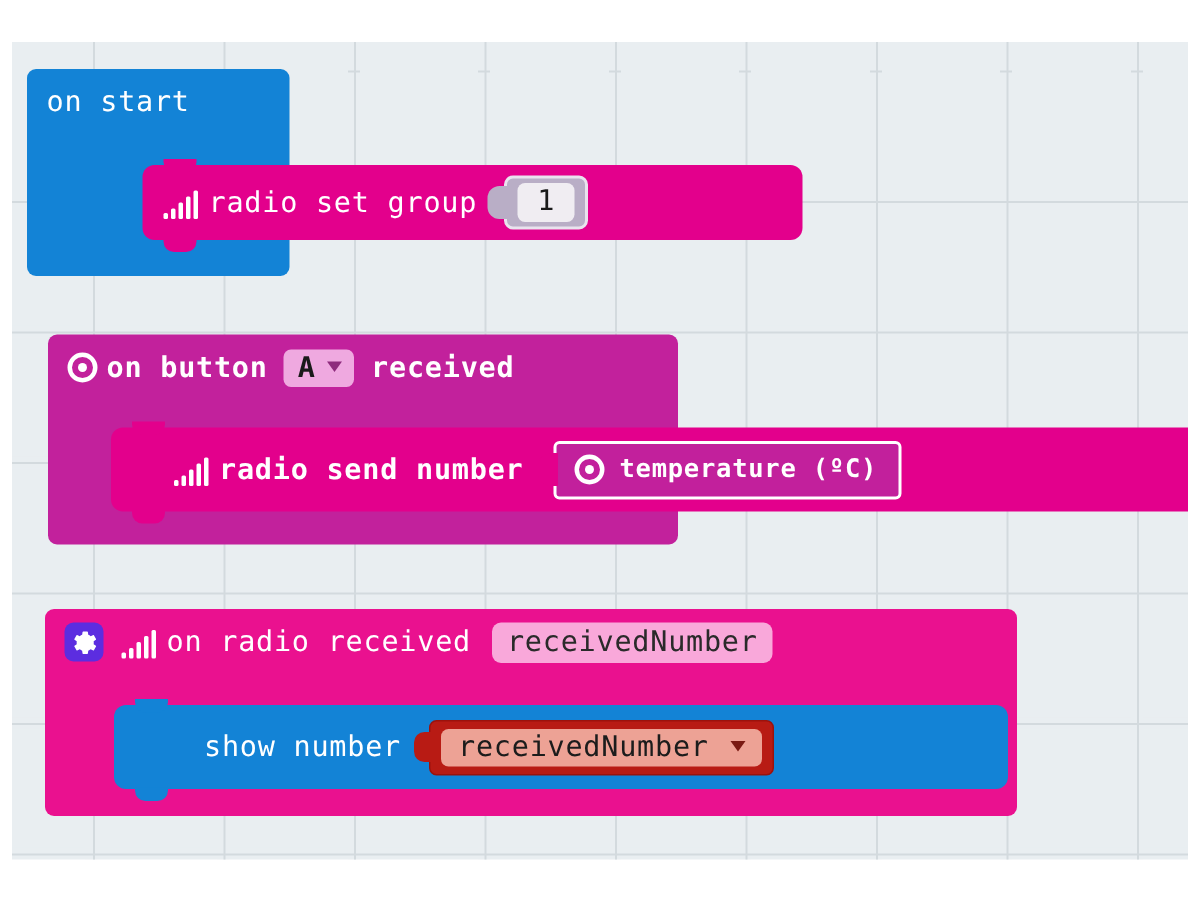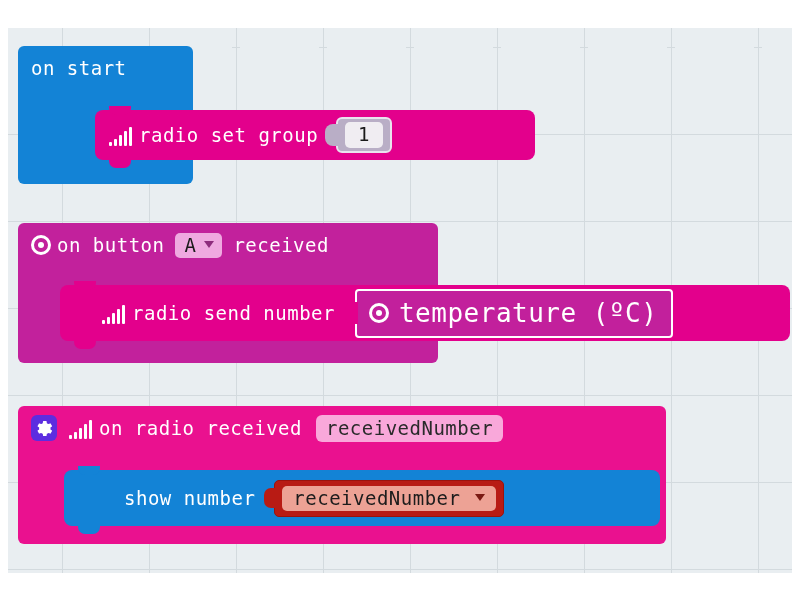--- a/index.html
+++ b/index.html
@@ -275,48 +275,48 @@
     position: relative;
     display: inline-flex;
     align-items: center;
     gap: 10px;
     background: #c2209c;
     border: 2px solid #ffffff;
     border-radius: 4px;
     padding: 7px 14px 8px 12px;
     margin-left: 14px;
     color: #ffffff;
-    font-size: 26px;
+    font-size: 17px;
     box-sizing: border-box;
   }
   .sensor-reporter::before {      
     content: "";
     position: absolute;
     left: -12px;
     top: 50%;
     margin-top: -11px;
     width: 13px; height: 22px;
     background: #e3008c;
     border-radius: 8px 0 0 8px;
   }
 
   
   #stack-on-start { left: 10px; top: 18px; width: 175px; }
   #on-start-hat { background: #1383d6; border-radius: 6px 6px 6px 6px; width: 175px; }
   #on-start-inner { height: 72px; }
   #stmt-radio-set-group { left: 42px; top: 64px; background: #e3008c; width: 440px; margin-left: 35px; }
 
   
-  #stack-on-button { left: 10px; top: 195px; width: 420px; }
+  #stack-on-button { left: 24px; top: 195px; width: 420px; font-weight: bold; }
   #on-button-hat { background: #c2219c; border-radius: 6px; width: 420px; }
   #on-button-inner { height: 74px; }
   #stmt-radio-send { left: 42px; top: 62px; background: #e3008c; width: 730px; height: 56px; padding-left: 40px; }
 
   
-  #stack-on-radio { left: 10px; top: 378px; width: 708px; }
+  #stack-on-radio { left: 22px; top: 378px; width: 708px; }
   #on-radio-hat { background: #ea118f; border-radius: 6px; width: 648px; }
   #on-radio-inner { height: 72px; }
   #stmt-show-number { left: 46px; top: 64px; background: #1383d6; width: 596px; height: 56px; padding-left: 32px; }
 </style>
 </head>
 <body>
 
 <div id="workspace">
   <div id="grid-mask"></div>
 

